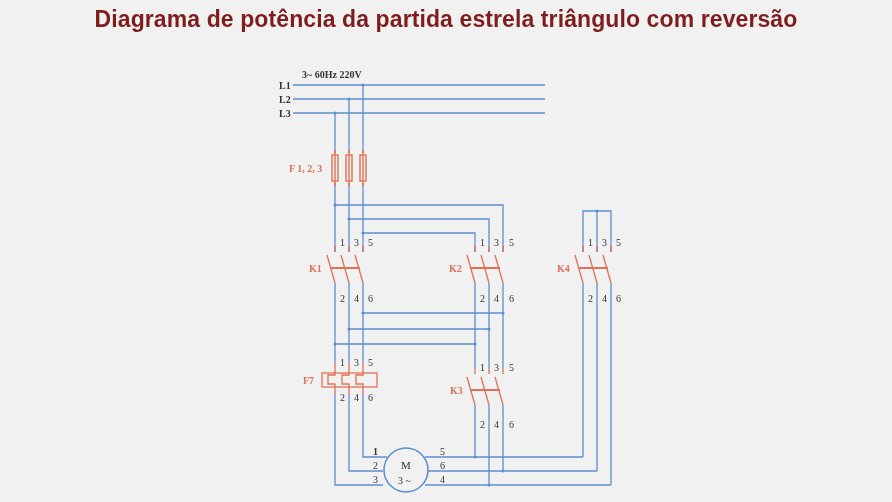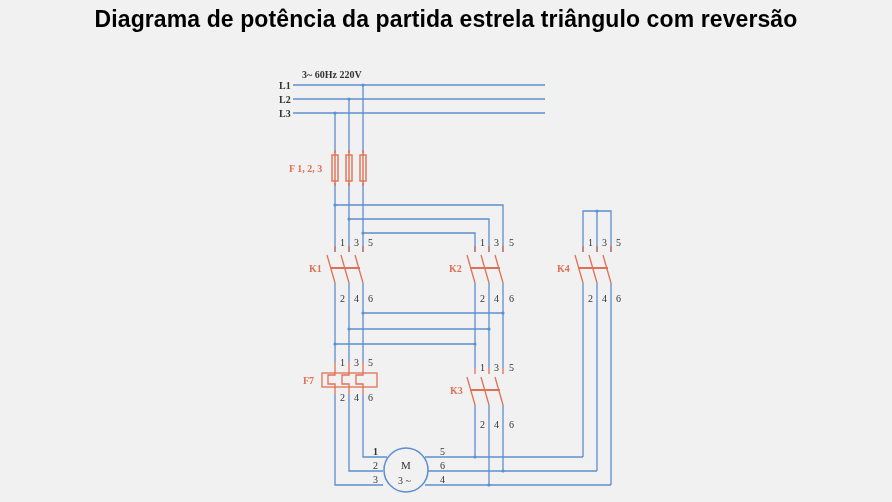--- a/index.html
+++ b/index.html
@@ -3,21 +3,21 @@
 <meta charset="utf-8">
 <style>
   html, body { margin:0; padding:0; }
   body {
     width:892px; height:502px; background:#f1f1f1; overflow:hidden;
     position:relative; font-family:"Liberation Sans", sans-serif;
   }
   .title {
     position:absolute; left:0; top:6px; width:892px; text-align:center;
     font-family:"Liberation Sans", sans-serif; font-weight:bold;
-    font-size:23px; color:#000000; letter-spacing:0.1px;
+    font-size:23px; color:#7f1d1d; letter-spacing:0.1px;
   }
   svg { position:absolute; left:0; top:0; }
   .serif { font-family:"Liberation Serif", serif; }
 </style>
 </head>
 <body>
 
 <div class="title">Diagrama de potência da partida estrela triângulo com reversão</div>
 
 <svg width="892" height="502" viewBox="0 0 892 502">

